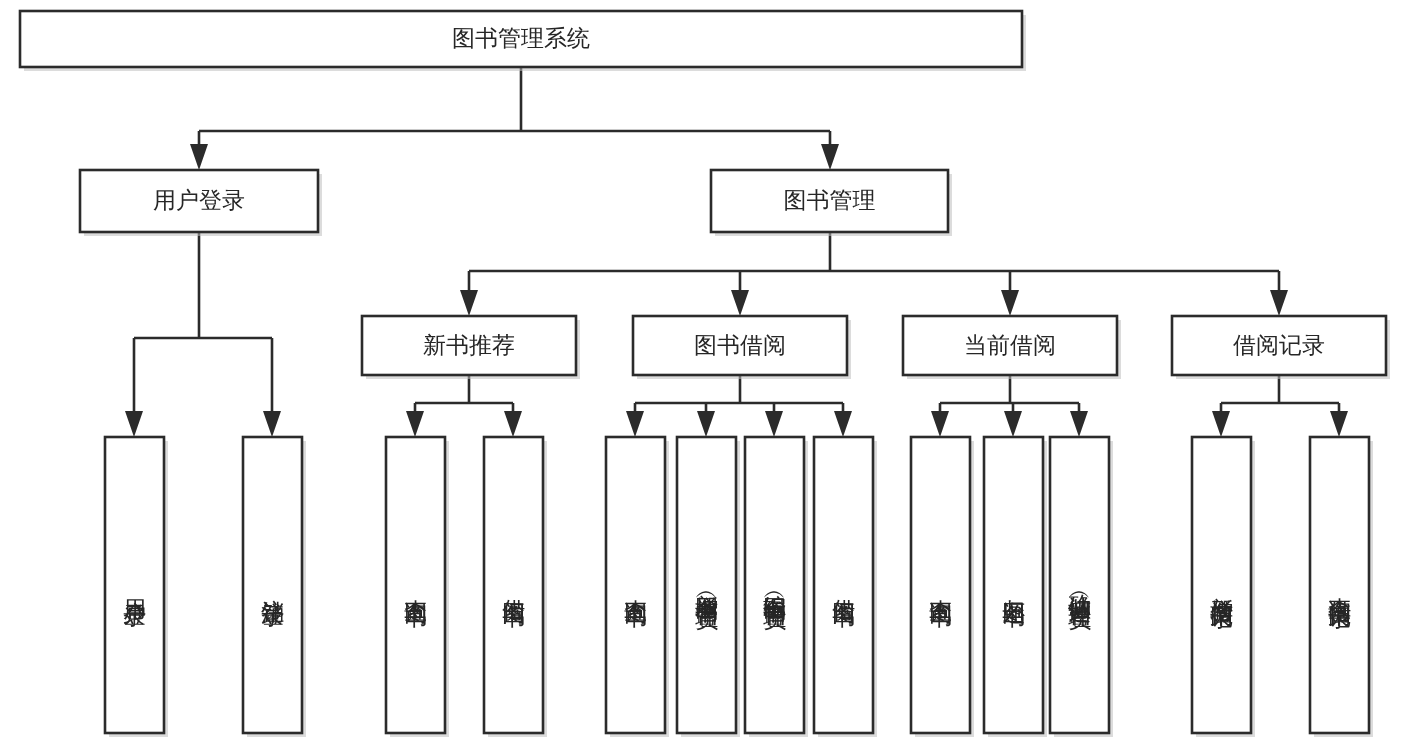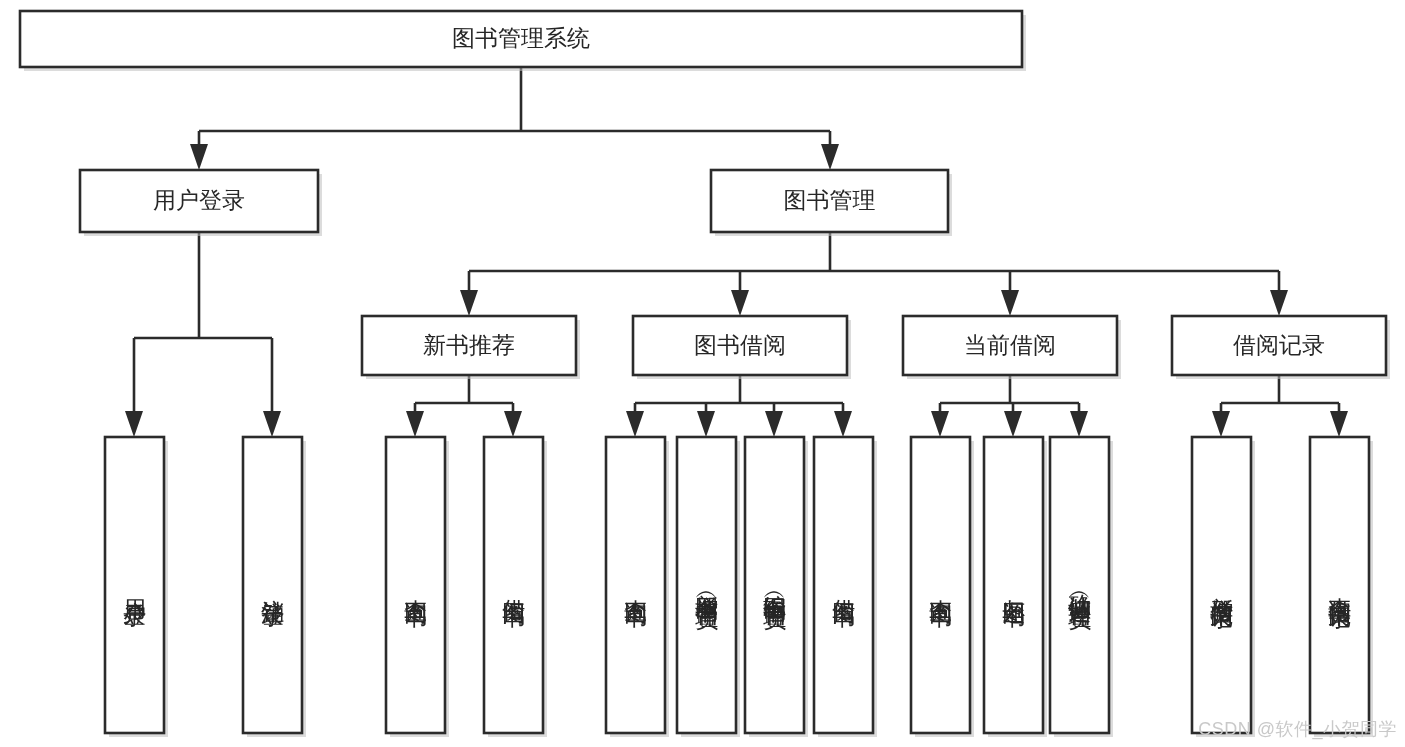--- a/index.html
+++ b/index.html
@@ -226,14 +226,13 @@
       <div class="leaf-label-wrap" style="left: 1050px; top: 437px; width: 59px; height: 296px;">
         <span class="leaf-label">确认归还（管理员）</span>
       </div>
       <div class="leaf-label-wrap" style="left: 1192px; top: 437px; width: 59px; height: 296px;">
         <span class="leaf-label">新增借阅记录</span>
       </div>
       <div class="leaf-label-wrap" style="left: 1310px; top: 437px; width: 59px; height: 296px;">
         <span class="leaf-label">查询借阅记录</span>
       </div>
     </div>
-  <div class="watermark">CSDN @软件_小贺同学</div>
 </div>
 
 </body></html>

